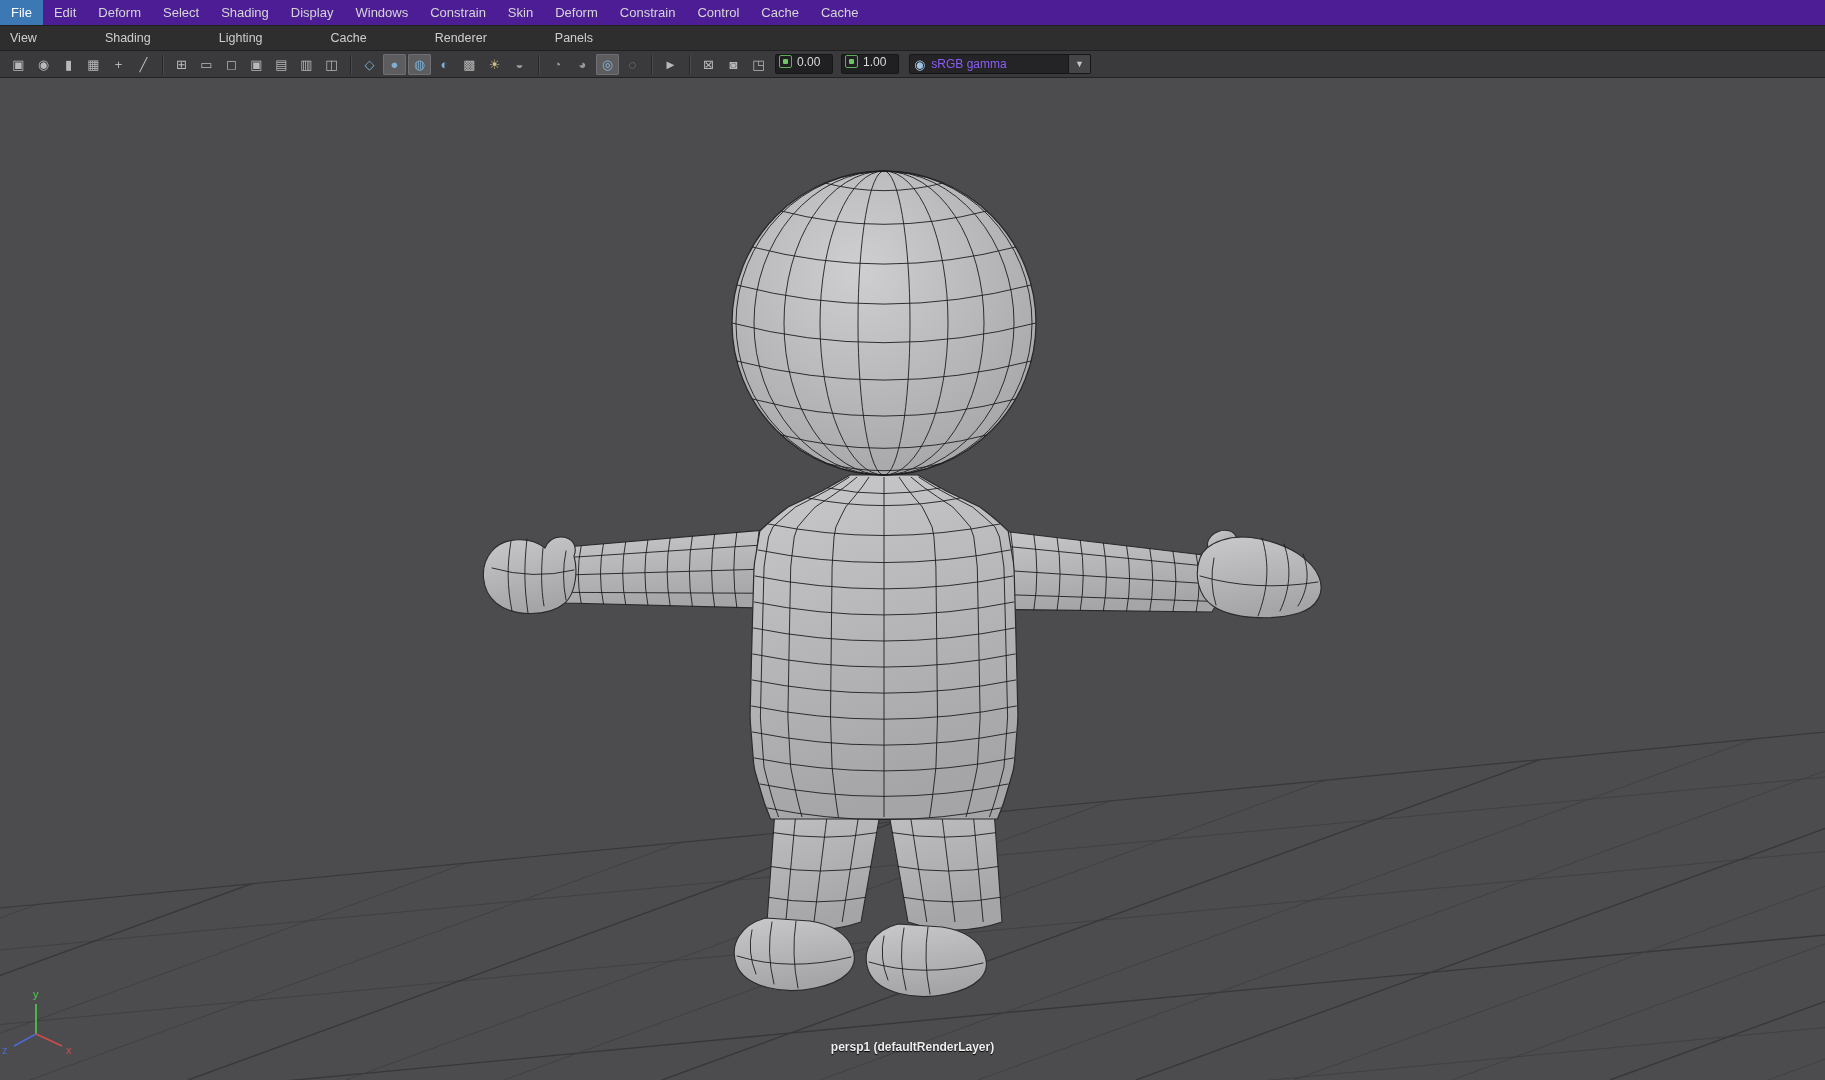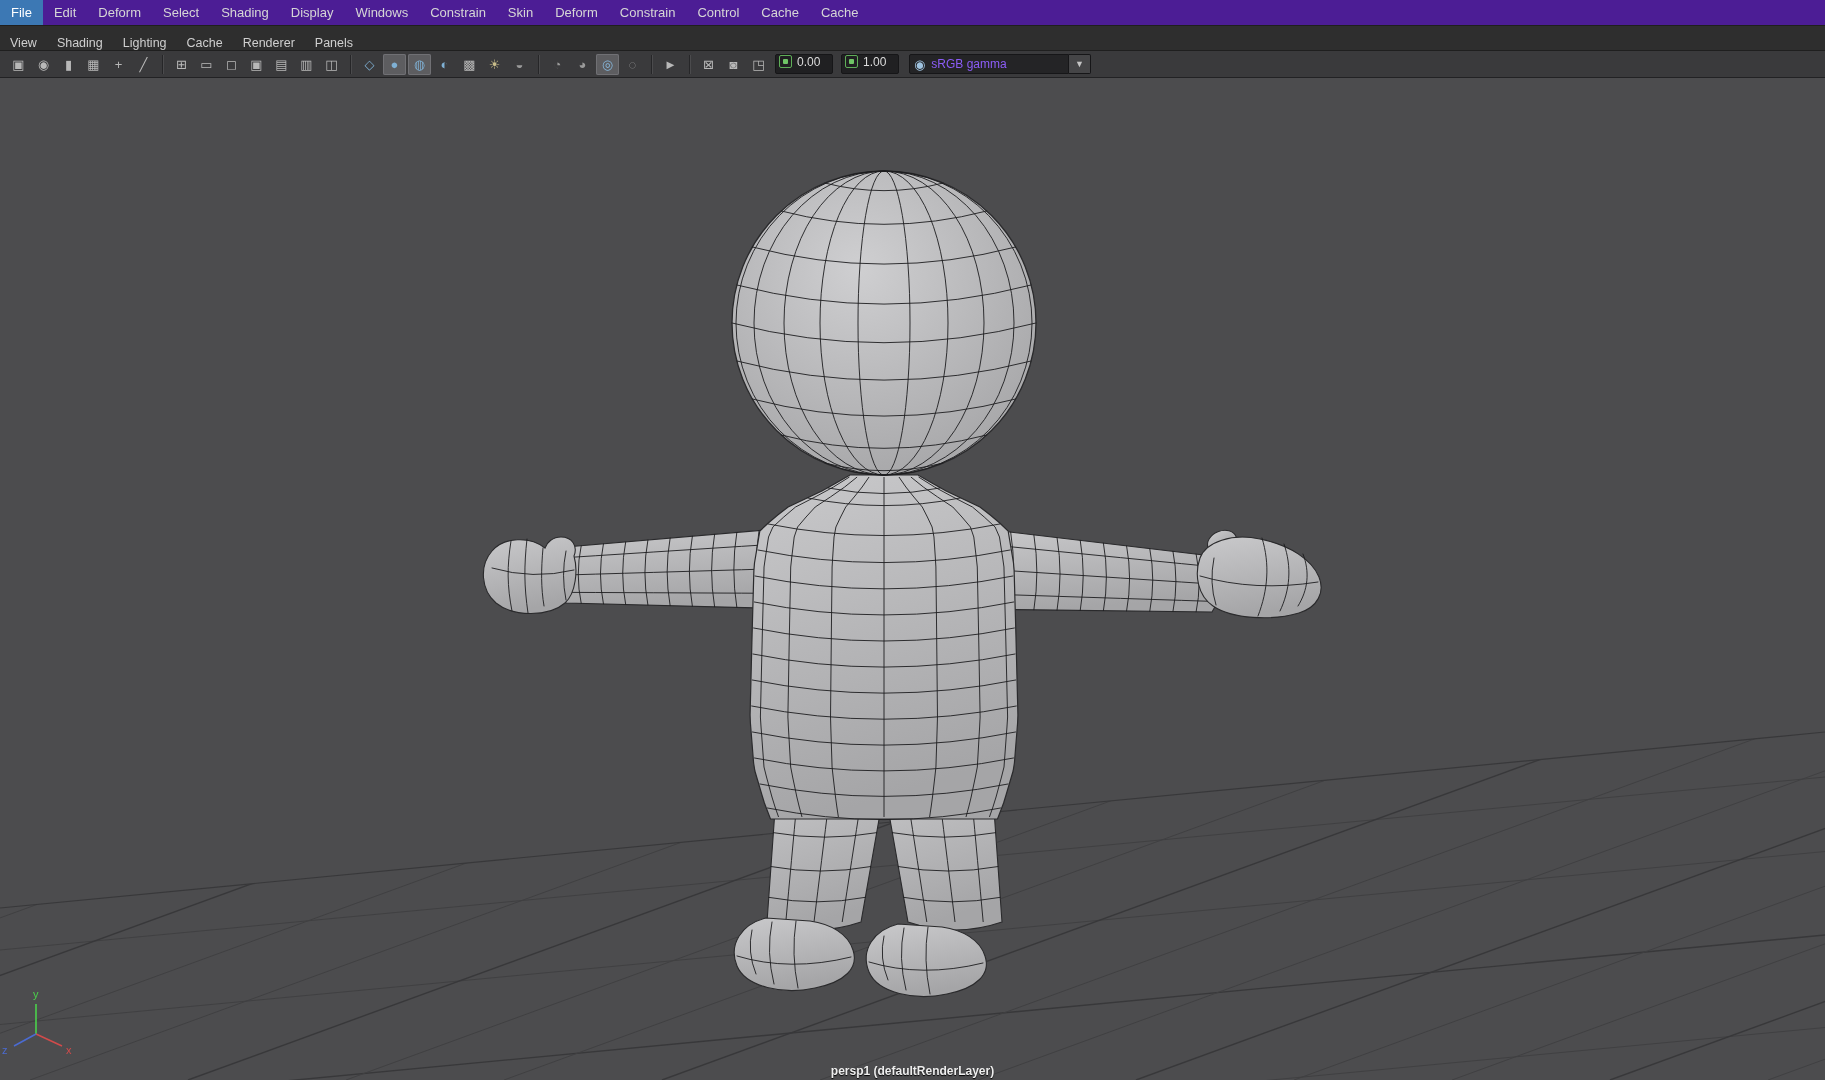--- a/index.html
+++ b/index.html
@@ -14,22 +14,23 @@
   .menubar{
     height:26px;background:#4c1d95;display:flex;align-items:stretch;
     border-bottom:1px solid #1f1f1f;
   }
   .menu-item{
     display:flex;align-items:center;padding:0 11px;
     font-size:13px;color:#d6d6d6;cursor:default;white-space:nowrap;
   }
   .menu-item.highlighted{background:#3c78b4;color:#ffffff;}
   .panelmenubar{
-    height:25px;background:#2e2e2e;display:flex;align-items:flex-end;
+    height:25px;background:#2e2e2e;display:flex;align-items:center;
     border-bottom:1px solid #1f1f1f;
+    gap:48px;
   }
   .panelmenubar .menu-item{font-size:12.5px;color:#cfcfcf;padding:0 10px;}
   
   .toolbar{
     height:27px;background:#3a3a3c;display:flex;align-items:center;
     padding:0 6px;border-bottom:1px solid #222224;
   }
   .tb-groups{display:flex;align-items:center;}
   .tb-btn{
     width:23px;height:21px;display:flex;align-items:center;justify-content:center;
@@ -56,21 +57,21 @@
   .clabel{font-size:12px;color:#8b5cf6;white-space:nowrap;}
   .tb-combo-arrow{
     width:22px;height:20px;background:#454547;border:1px solid #161618;border-left:none;
     border-radius:0 2px 2px 0;display:flex;align-items:center;justify-content:center;
     font-size:9px;color:#c5c5c5;
   }
   
   .viewport{position:relative;width:1825px;height:1002px;background:#4c4c4e;}
   .viewport svg{position:absolute;left:0;top:0;}
   .hud{
-    position:absolute;left:0;right:0;bottom:2px;text-align:center;
+    position:absolute;left:0;right:0;bottom:26px;text-align:center;
     font-size:12px;font-weight:bold;color:#eeeeee;text-shadow:0 1px 1px #000;
     pointer-events:none;
   }
 </style>
 </head>
 <body>
 
 <div class="app">
 
   <div class="menubar">

